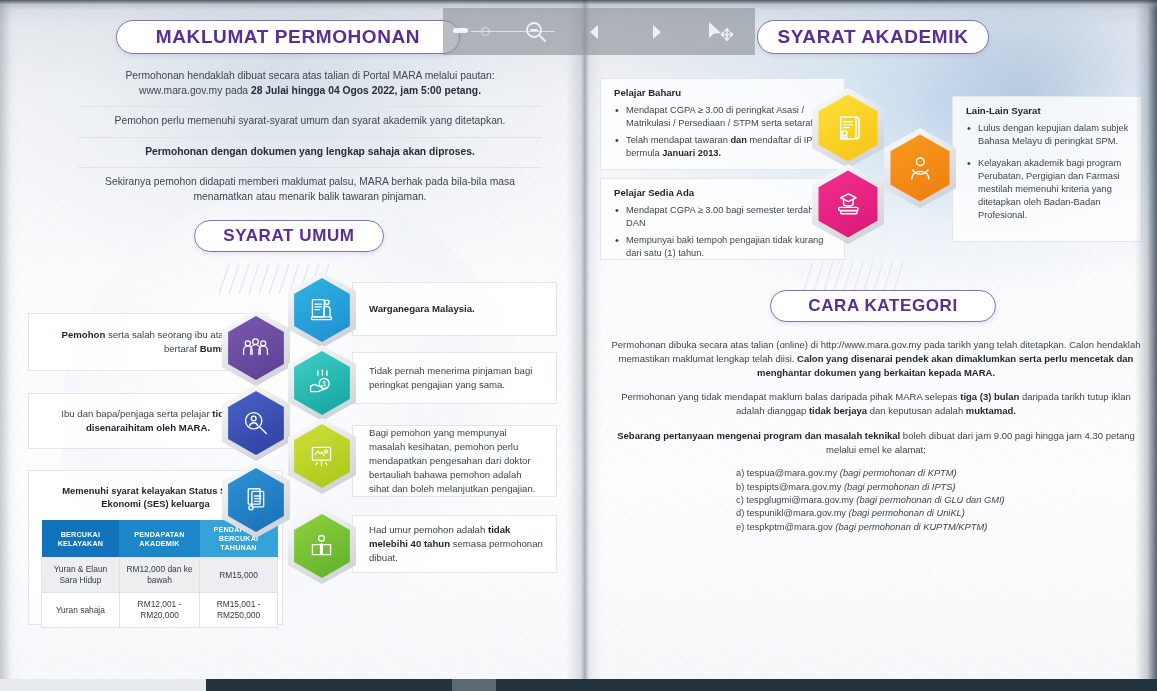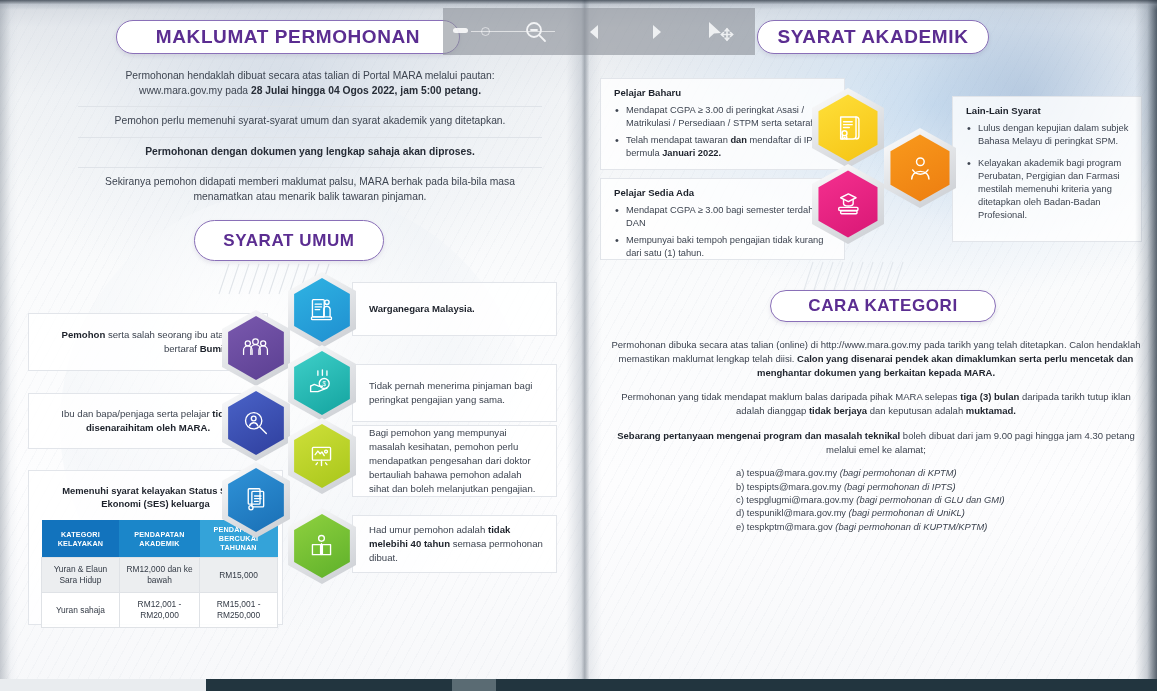--- a/index.html
+++ b/index.html
@@ -209,36 +209,36 @@
 
   <div class="pill" style="left:116px;top:20px;width:344px;height:34px;font-size:19px;">MAKLUMAT PERMOHONAN</div>
 
   <div class="hdr-box">
     <div class="hdr-row">Permohonan hendaklah dibuat secara atas talian di Portal MARA melalui pautan: www.mara.gov.my pada <b>28 Julai hingga 04 Ogos 2022, jam 5:00 petang.</b></div>
     <div class="hdr-row">Pemohon perlu memenuhi syarat-syarat umum dan syarat akademik yang ditetapkan.</div>
     <div class="hdr-row"><b>Permohonan dengan dokumen yang lengkap sahaja akan diproses.</b></div>
     <div class="hdr-row">Sekiranya pemohon didapati memberi maklumat palsu, MARA berhak pada bila-bila masa menamatkan atau menarik balik tawaran pinjaman.</div>
   </div>
 
-  <div class="pill" style="left:194px;top:220px;width:190px;height:41px;font-size:17px;">SYARAT UMUM</div>
+  <div class="pill" style="left:194px;top:220px;width:190px;height:32px;font-size:17px;">SYARAT UMUM</div>
 
   <div class="txtcard right-al" style="left:28px;top:313px;width:240px;height:58px;">
     <span><b>Pemohon</b> serta salah seorang ibu atau bapa bertaraf <b>Bumiputera</b></span>
   </div>
   <div class="txtcard center-al" style="left:28px;top:393px;width:240px;height:56px;">
     <span>Ibu dan bapa/penjaga serta pelajar <b>tidak disenaraihitam oleh MARA.</b></span>
   </div>
 
   <div class="txtcard center-al" style="left:28px;top:470px;width:255px;height:155px;align-items:flex-start;padding-top:14px;">
     <div style="width:100%;">
       <div style="text-align:center;font-size:9.4px;font-weight:bold;color:#1d222b;line-height:1.35;padding:0 10px 10px;">Memenuhi syarat kelayakan Status Sosio-Ekonomi (SES) keluarga</div>
       <table class="ses-table" style="position:relative;left:0;width:237px;margin:0 auto;">
         <thead>
           <tr>
-            <th style="background:#1273bd;width:33%">KATEGORI KELAYAKAN</th>
+            <th style="background:#1273bd;width:33%">BERCUKAI KELAYAKAN</th>
             <th style="background:#1b86c9;width:34%">PENDAPATAN AKADEMIK</th>
             <th style="background:#34a3d9;width:33%">PENDAPATAN BERCUKAI TAHUNAN</th>
           </tr>
         </thead>
         <tbody>
           <tr class="shade">
             <td>Yuran &amp; Elaun Sara Hidup</td>
             <td>RM12,000 dan ke bawah</td>
             <td>RM15,000</td>
           </tr>
@@ -248,21 +248,21 @@
             <td>RM15,001 - RM250,000</td>
           </tr>
         </tbody>
       </table>
     </div>
   </div>
 
   <div class="txtcard left-al" style="left:352px;top:282px;width:205px;height:54px;">
     <span><b>Warganegara Malaysia.</b></span>
   </div>
-  <div class="txtcard left-al" style="left:352px;top:364px;width:205px;height:58px;">
+  <div class="txtcard left-al" style="left:352px;top:352px;width:205px;height:52px;">
     <span>Tidak pernah menerima pinjaman bagi peringkat pengajian yang sama.</span>
   </div>
   <div class="txtcard left-al" style="left:352px;top:425px;width:205px;height:72px;">
     <span>Bagi pemohon yang mempunyai masalah kesihatan, pemohon perlu mendapatkan pengesahan dari doktor bertauliah bahawa pemohon adalah sihat dan boleh melanjutkan pengajian.</span>
   </div>
   <div class="txtcard left-al" style="left:352px;top:515px;width:205px;height:58px;">
     <span>Had umur pemohon adalah <b>tidak melebihi 40 tahun</b> semasa permohonan dibuat.</span>
   </div>
 
   <div class="hex-wrap" style="left:288px;top:272px;width:68px;height:76px;">
@@ -361,21 +361,21 @@
       </svg>
     </div>
   </div>
 
   <div class="pill" style="left:757px;top:20px;width:232px;height:34px;font-size:19px;">SYARAT AKADEMIK</div>
 
   <div class="listcard" style="left:600px;top:78px;width:245px;height:92px;">
     <div class="lt">Pelajar Baharu</div>
     <ul>
       <li>Mendapat CGPA ≥ 3.00 di peringkat Asasi / Matrikulasi / Persediaan / STPM serta setaraf;</li>
-      <li>Telah mendapat tawaran <b>dan</b> mendaftar di IPT bermula <b>Januari 2022.</b></li>
+      <li>Telah mendapat tawaran <b>dan</b> mendaftar di IPT bermula <b>Januari 2013.</b></li>
     </ul>
   </div>
 
   <div class="listcard" style="left:600px;top:178px;width:245px;height:82px;">
     <div class="lt">Pelajar Sedia Ada</div>
     <ul>
       <li>Mendapat CGPA ≥ 3.00 bagi semester terdahulu; DAN</li>
       <li>Mempunyai baki tempoh pengajian tidak kurang dari satu (1) tahun.</li>
     </ul>
   </div>

